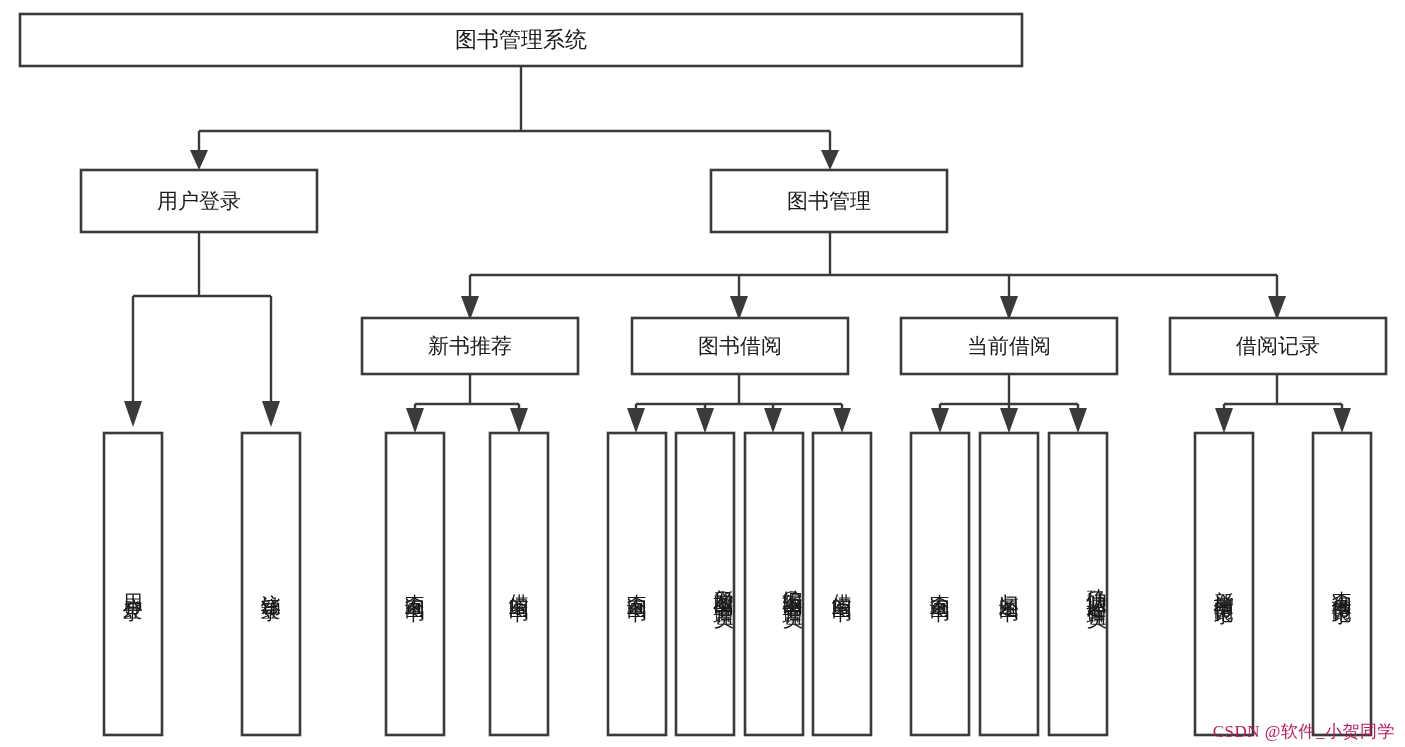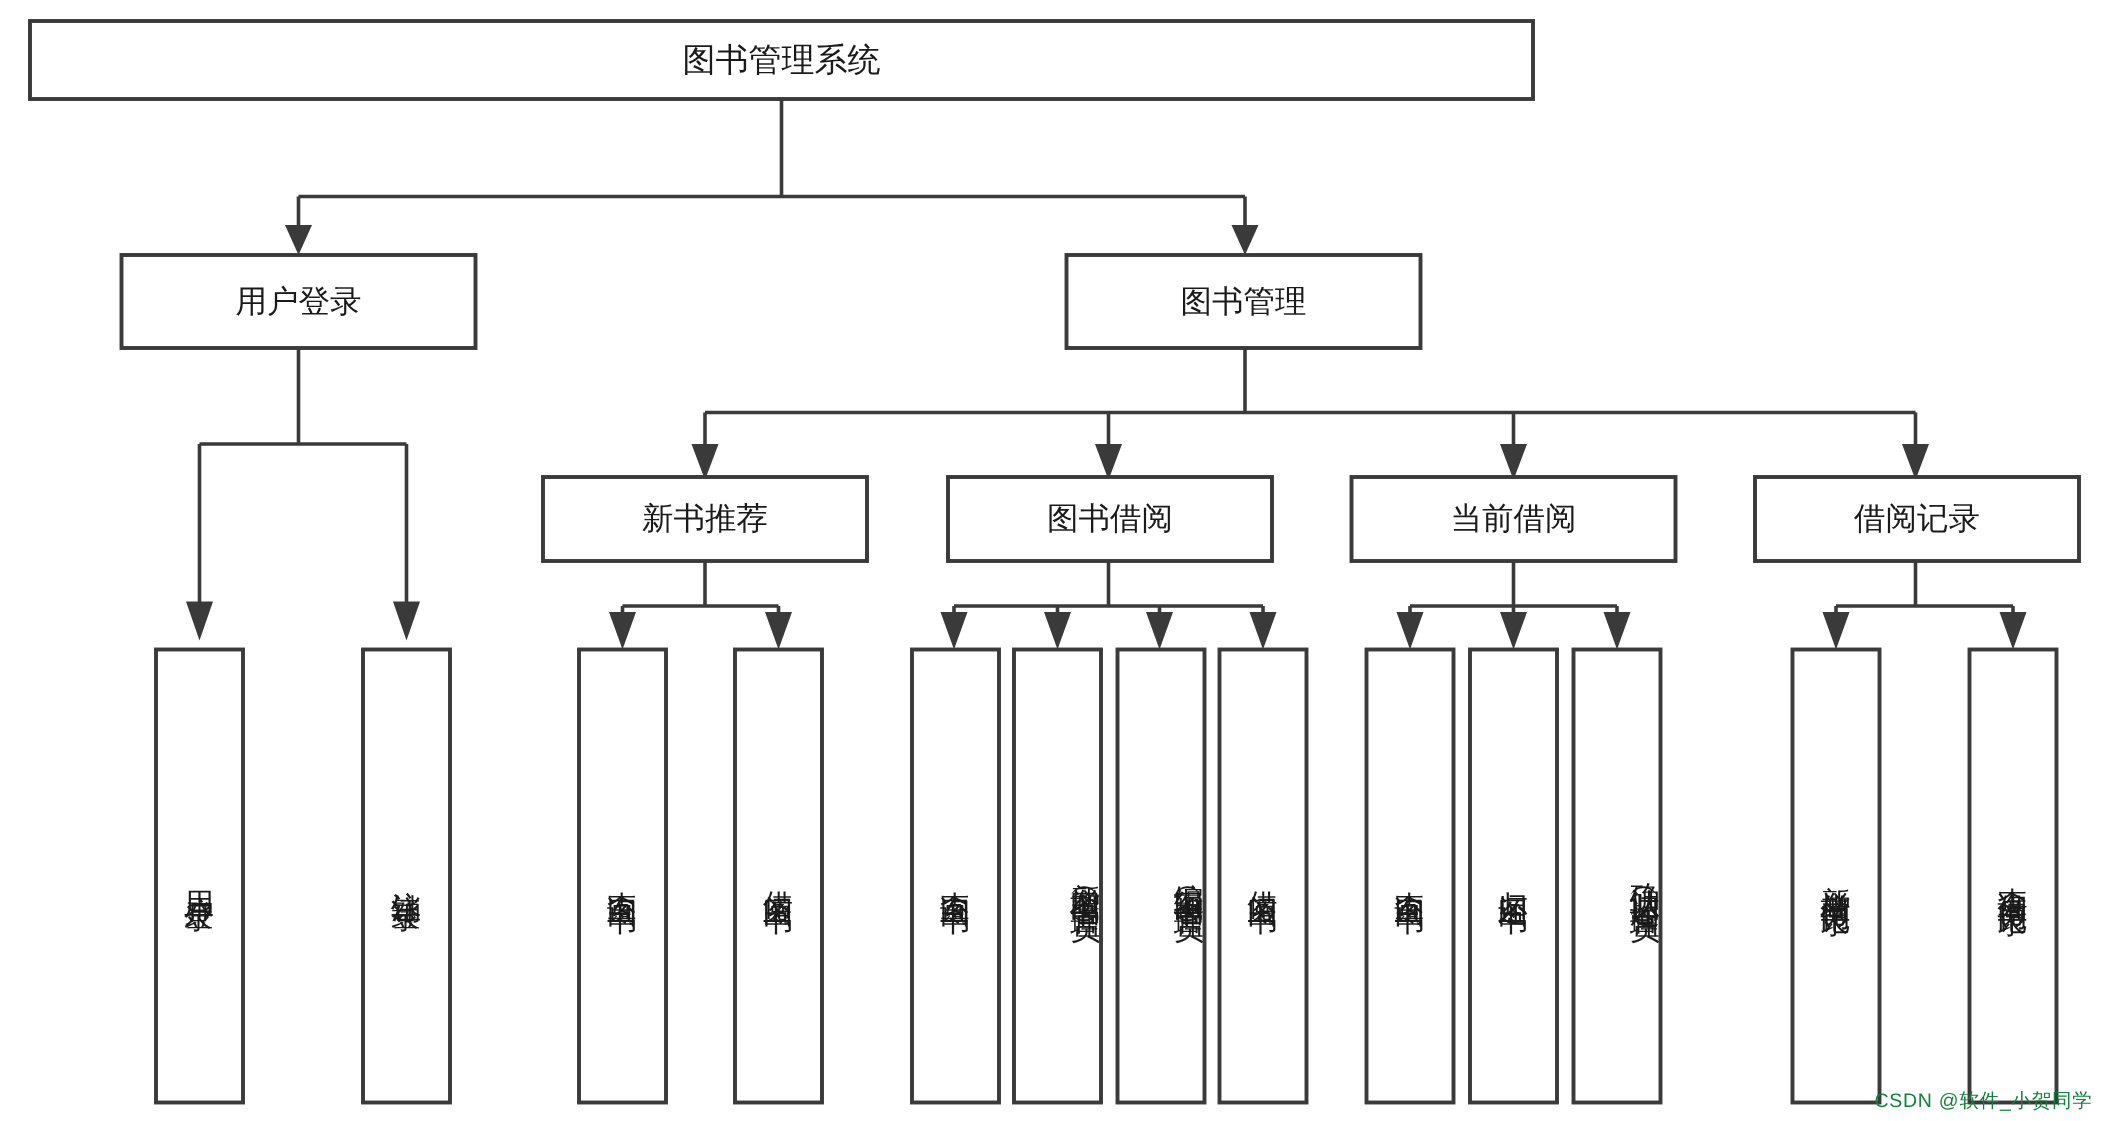--- a/index.html
+++ b/index.html
@@ -71,23 +71,23 @@
     pointer-events: none;
   }
   .vlabel.top-aligned {
     align-items: flex-start;
     padding-top: 4px;
   }
   .watermark {
     position: absolute;
     right: 10px;
     bottom: 4px;
-    font-family: Liberation Sans, sans-serif;
-    font-size: 13px;
-    color: #15803d;
+    font-family: Liberation Serif, serif;
+    font-size: 17px;
+    color: #be185d;
     letter-spacing: 0.5px;
     white-space: nowrap;
   }
 </style>
 </head>
 <body>
 
 <div id="diagram-root">
 
   <svg class="diagram-canvas" viewBox="0 0 1405 747" xmlns="http://www.w3.org/2000/svg">

